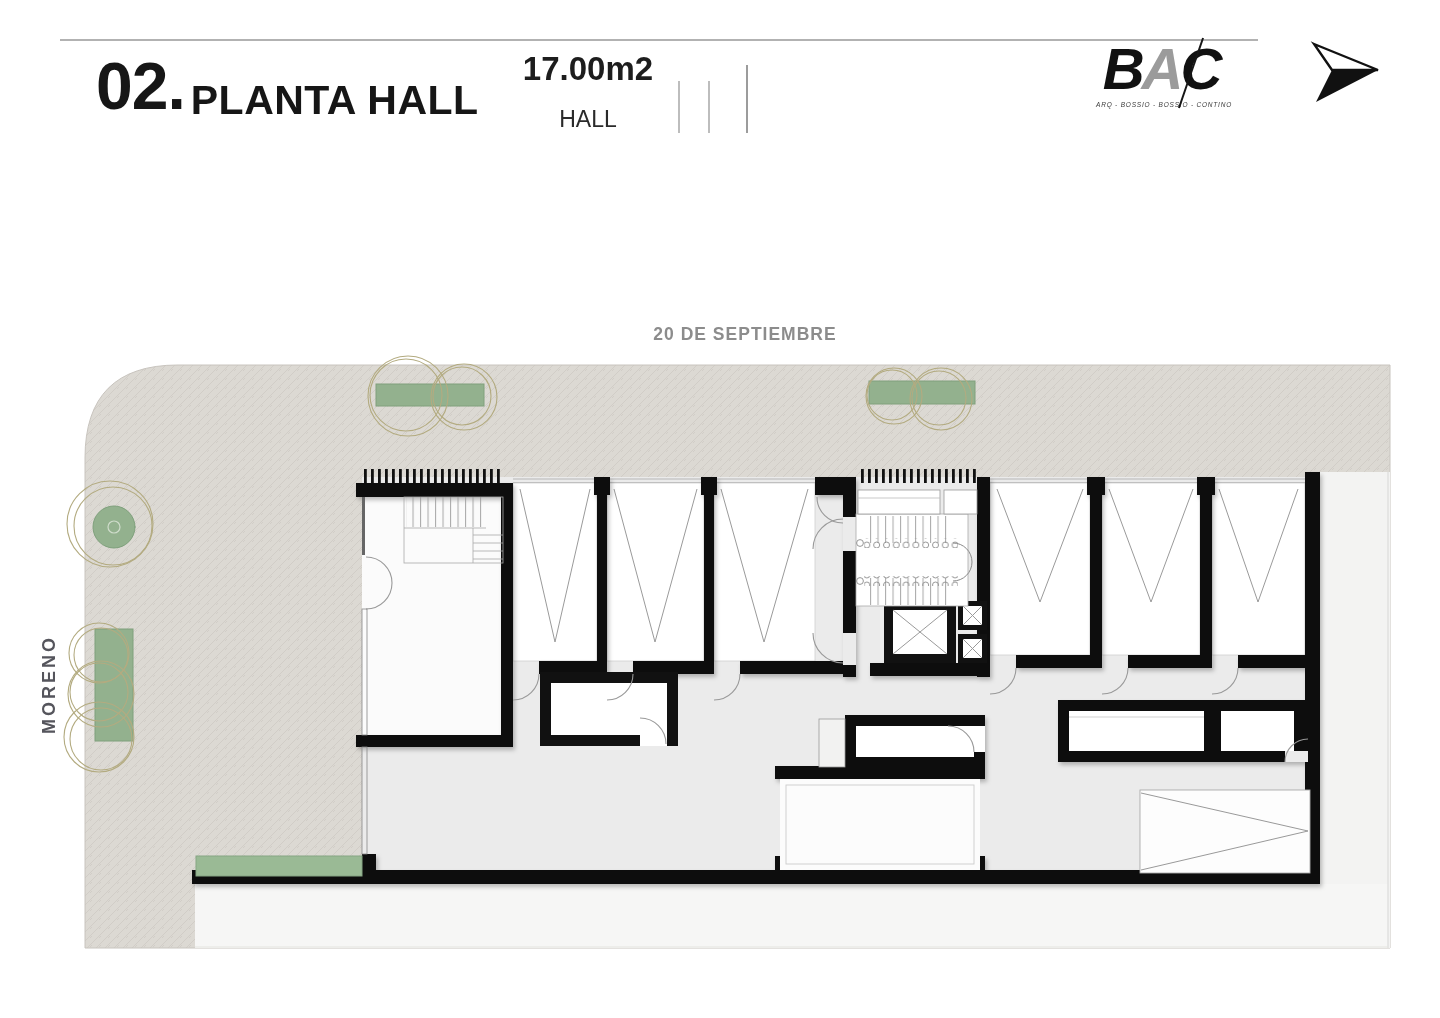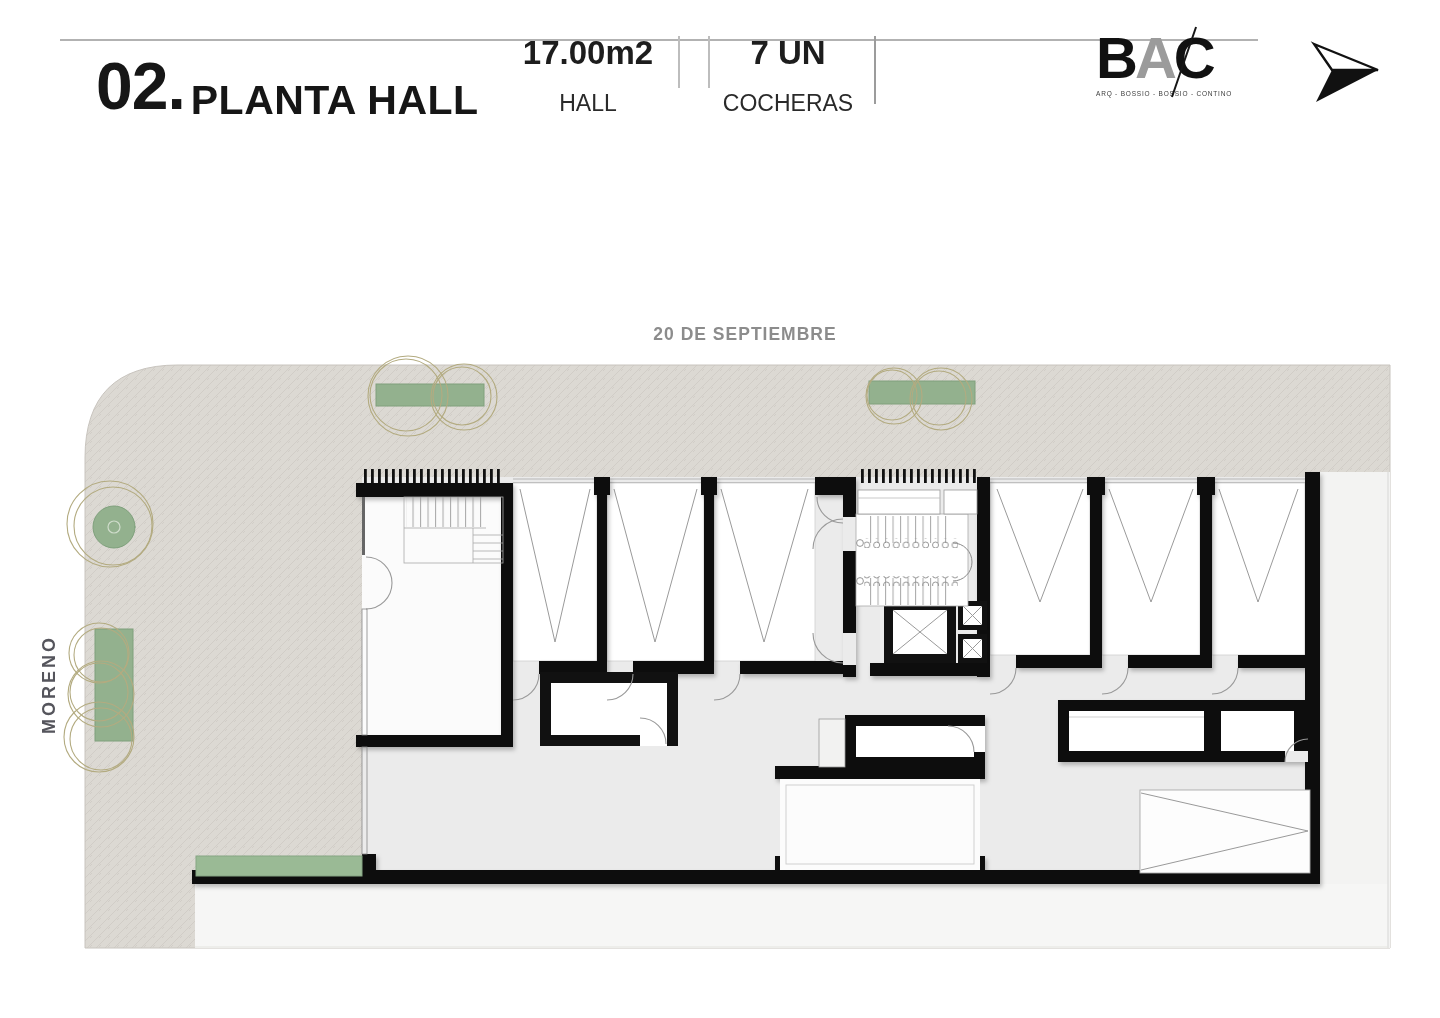--- a/index.html
+++ b/index.html
@@ -5,29 +5,29 @@
   html,body{margin:0;padding:0;background:#fff;}
   body{width:1440px;height:1018px;position:relative;overflow:hidden;
        font-family:"Liberation Sans",sans-serif;color:#1c1c1c;}
 
   
   .top-rule{position:absolute;left:60px;top:39px;width:1198px;height:2px;background:#b2b2b2;}
   .title-block{position:absolute;left:66px;top:48px;display:flex;align-items:flex-end;margin-left:30px;}
   .title-number{font-size:66px;font-weight:bold;letter-spacing:-1px;color:#161616;}
   .title-name{font-size:41px;font-weight:bold;letter-spacing:0.5px;color:#161616;margin-left:6px;}
 
-  .stats{position:absolute;left:512px;top:36px;display:flex;align-items:flex-start;}
+  .stats{position:absolute;left:512px;top:52px;display:flex;align-items:flex-end;}
   .stat{display:flex;flex-direction:column;align-items:center;justify-content:center;}
   .stat-value{font-size:33px;font-weight:bold;color:#1d1d1d;line-height:1.05;}
   .stat-label{font-size:23px;font-weight:normal;color:#2a2a2a;margin-top:19px;white-space:nowrap;}
   .stat-div{width:2px;height:52px;background:#bdbdbd;margin:0 14px;}
   .stat-div.strong{height:68px;background:#9c9c9c;margin:0 18px 0 22px;}
   .s1{width:152px;} .s2{width:226px;} .s3{width:128px;}
 
-  .logo{position:absolute;left:1096px;top:29px;width:130px;}
+  .logo{position:absolute;left:1096px;top:40px;width:130px;text-align:center;font-style:italic;}
   .logo-word{font-size:58px;font-weight:bold;letter-spacing:-3px;line-height:1;position:relative;display:inline-block;}
   .logo-b,.logo-c{color:#111;}
   .logo-a{color:#9b9b9b;}
   .logo-slash{position:absolute;left:87px;top:-4px;width:2px;height:74px;background:#161616;transform:rotate(19deg);}
   .logo-caption{font-size:6.5px;letter-spacing:0.8px;color:#3a3a3a;margin-top:3px;white-space:nowrap;}
 
   .arrow-icon-box{position:absolute;left:1302px;top:38px;width:88px;height:68px;}
 
   
   .plan-svg{position:absolute;left:0;top:0;width:1440px;height:1018px;}
@@ -43,24 +43,20 @@
   <span class="title-name">PLANTA HALL</span>
 </div>
 
 <div class="stats">
   <div class="stat s1">
     <span class="stat-value">17.00m2</span>
     <span class="stat-label">HALL</span>
   </div>
   <div class="stat-div"></div>
   <div class="stat-div"></div>
-  <div class="stat s3">
-    <span class="stat-value">7 UN</span>
-    <span class="stat-label">COCHERAS</span>
-  </div>
   <div class="stat-div strong"></div>
 </div>
 
 <div class="logo">
   <span class="logo-word">
     <span class="logo-b">B</span><span class="logo-a">A</span><span class="logo-c">C</span>
     <span class="logo-slash"></span>
   </span>
   <div class="logo-caption">ARQ - BOSSIO - BOSSIO - CONTINO</div>
 </div>

